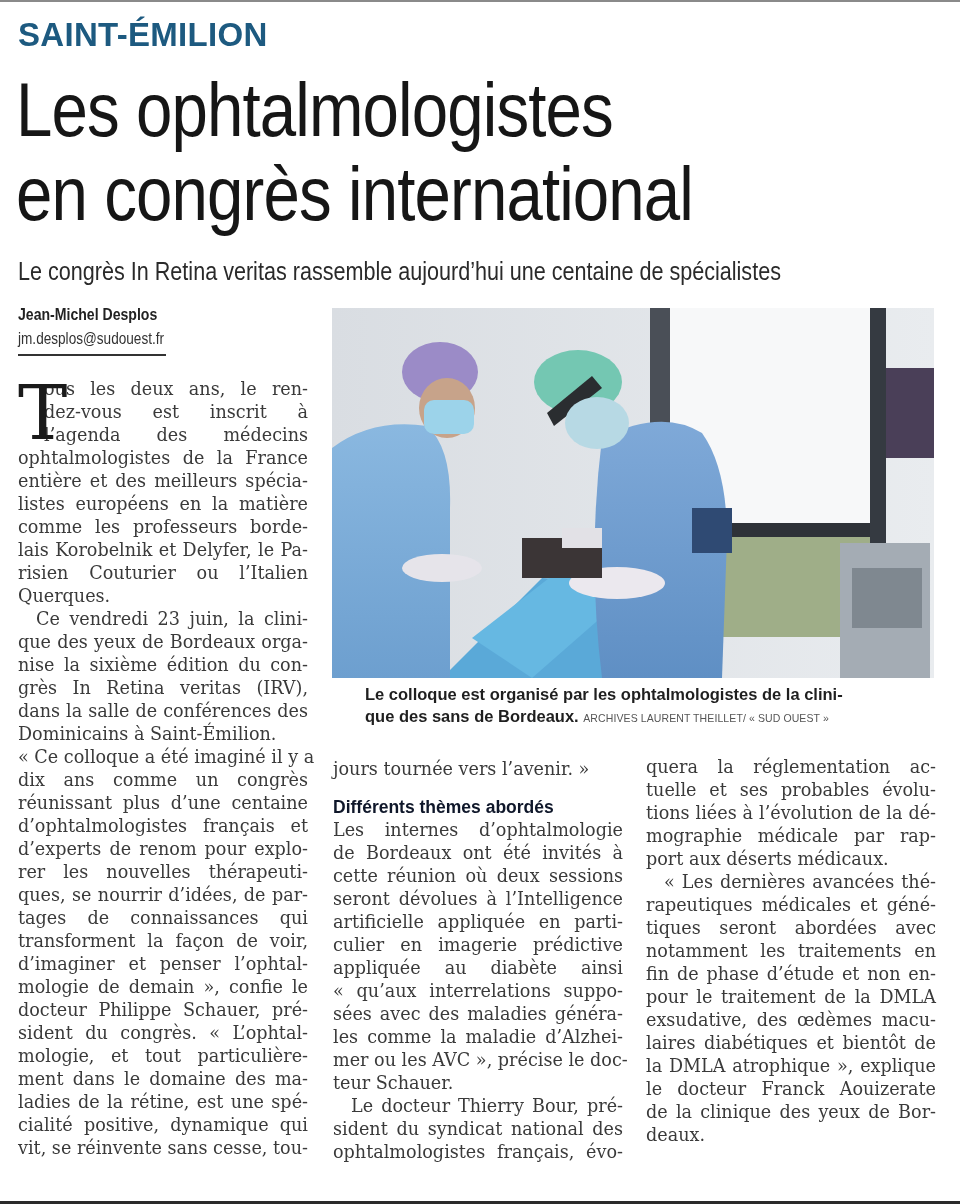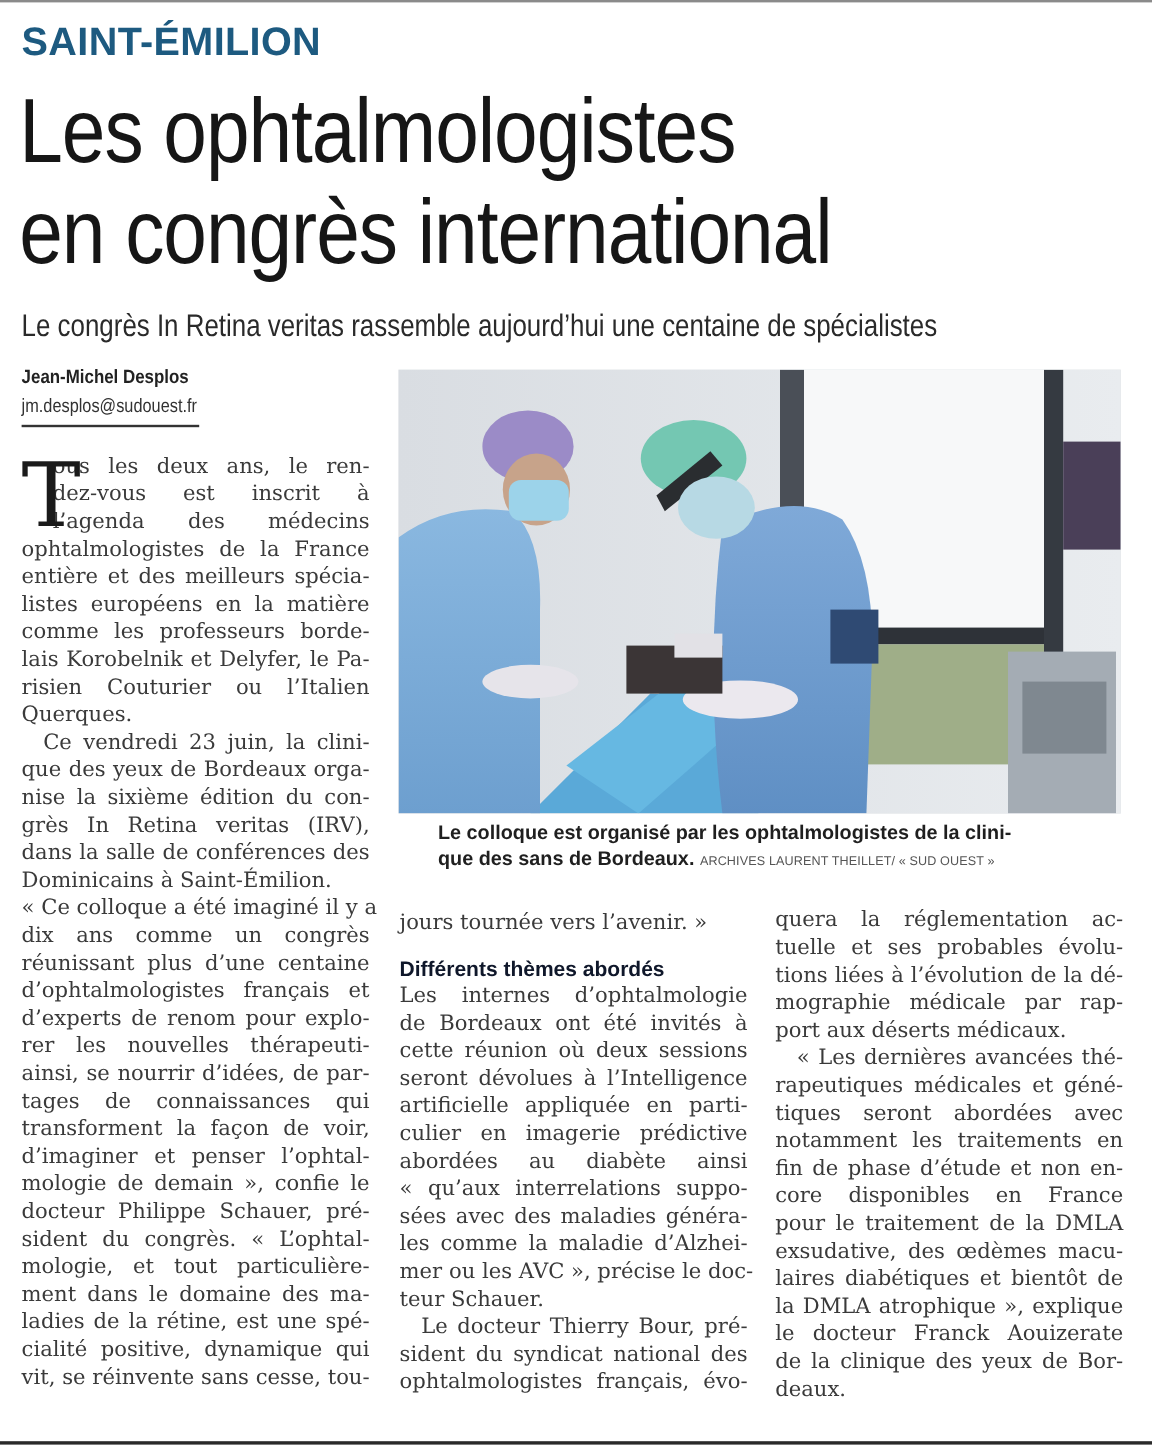--- a/index.html
+++ b/index.html
@@ -75,21 +75,21 @@
   <span class="line">nise la sixième édition du con-</span>
   <span class="line">grès In Retina veritas (IRV),</span>
   <span class="line">dans la salle de conférences des</span>
   <span class="line last">Dominicains à Saint-Émilion.</span>
   <span class="line">« Ce colloque a été imaginé il y a</span>
   <span class="line">dix ans comme un congrès</span>
   <span class="line">réunissant plus d’une centaine</span>
   <span class="line">d’ophtalmologistes français et</span>
   <span class="line">d’experts de renom pour explo-</span>
   <span class="line">rer les nouvelles thérapeuti-</span>
-  <span class="line">ainsi, se nourrir d’idées, de par-</span>
+  <span class="line">ques, se nourrir d’idées, de par-</span>
   <span class="line">tages de connaissances qui</span>
   <span class="line">transforment la façon de voir,</span>
   <span class="line">d’imaginer et penser l’ophtal-</span>
   <span class="line">mologie de demain », confie le</span>
   <span class="line">docteur Philippe Schauer, pré-</span>
   <span class="line">sident du congrès. « L’ophtal-</span>
   <span class="line">mologie, et tout particulière-</span>
   <span class="line">ment dans le domaine des ma-</span>
   <span class="line">ladies de la rétine, est une spé-</span>
   <span class="line">cialité positive, dynamique qui</span>
@@ -153,21 +153,21 @@
 
 <div class="col col2">
   <span class="line last">jours tournée vers l’avenir. »</span>
   <div class="subhead">Différents thèmes abordés</div>
   <span class="line">Les internes d’ophtalmologie</span>
   <span class="line">de Bordeaux ont été invités à</span>
   <span class="line">cette réunion où deux sessions</span>
   <span class="line">seront dévolues à l’Intelligence</span>
   <span class="line">artificielle appliquée en parti-</span>
   <span class="line">culier en imagerie prédictive</span>
-  <span class="line">abordées au diabète ainsi</span>
+  <span class="line">appliquée au diabète ainsi</span>
   <span class="line">« qu’aux interrelations suppo-</span>
   <span class="line">sées avec des maladies généra-</span>
   <span class="line">les comme la maladie d’Alzhei-</span>
   <span class="line">mer ou les AVC », précise le doc-</span>
   <span class="line last">teur Schauer.</span>
   <span class="line indent">Le docteur Thierry Bour, pré-</span>
   <span class="line">sident du syndicat national des</span>
   <span class="line">ophtalmologistes français, évo-</span>
 </div>
 
@@ -175,21 +175,20 @@
   <span class="line">quera la réglementation ac-</span>
   <span class="line">tuelle et ses probables évolu-</span>
   <span class="line">tions liées à l’évolution de la dé-</span>
   <span class="line">mographie médicale par rap-</span>
   <span class="line last">port aux déserts médicaux.</span>
   <span class="line indent">« Les dernières avancées thé-</span>
   <span class="line">rapeutiques médicales et géné-</span>
   <span class="line">tiques seront abordées avec</span>
   <span class="line">notamment les traitements en</span>
   <span class="line">fin de phase d’étude et non en-</span>
-  <span class="line">core disponibles en France</span>
   <span class="line">pour le traitement de la DMLA</span>
   <span class="line">exsudative, des œdèmes macu-</span>
   <span class="line">laires diabétiques et bientôt de</span>
   <span class="line">la DMLA atrophique », explique</span>
   <span class="line">le docteur Franck Aouizerate</span>
   <span class="line">de la clinique des yeux de Bor-</span>
   <span class="line last">deaux.</span>
 </div>
 
 <div class="bottom-rule"></div>

